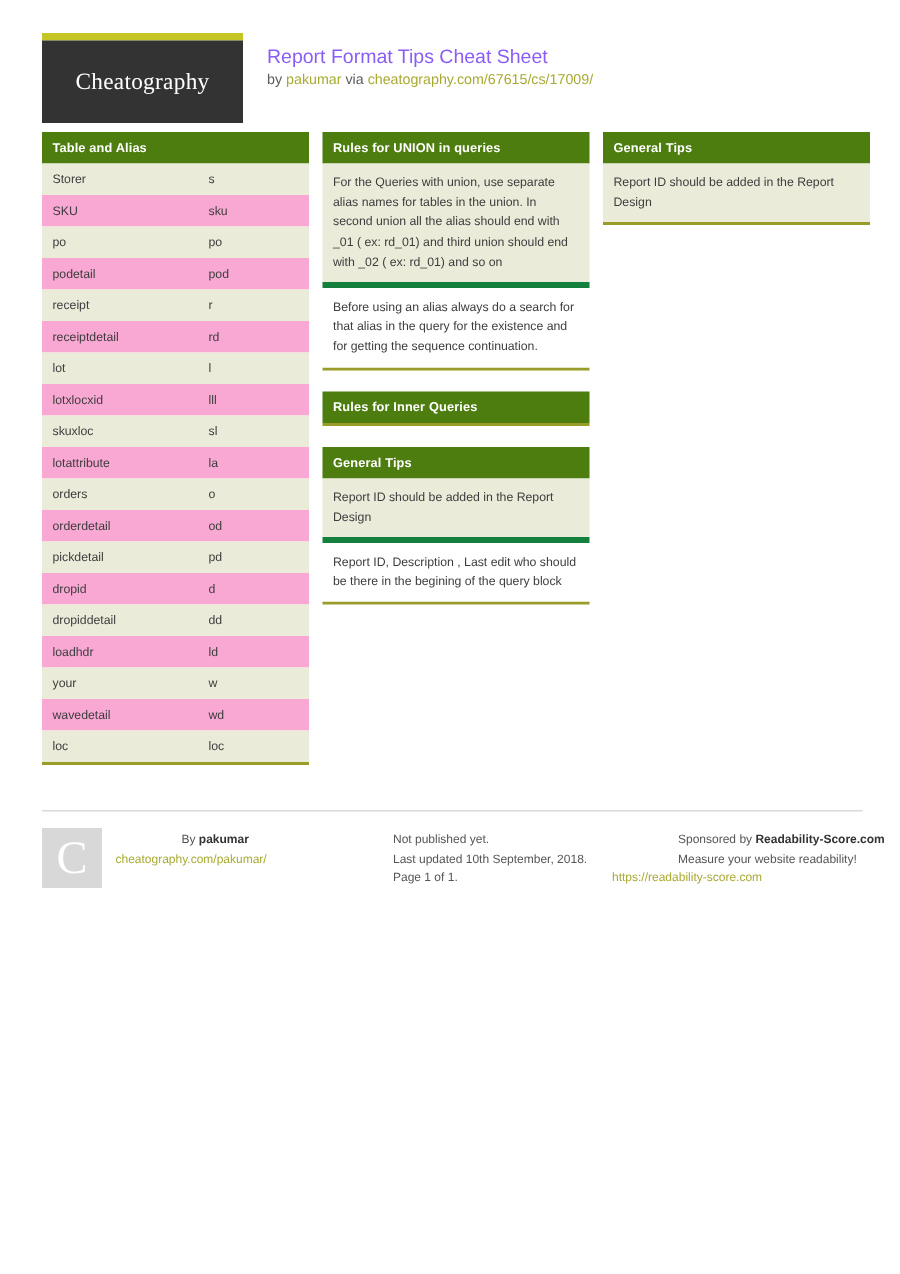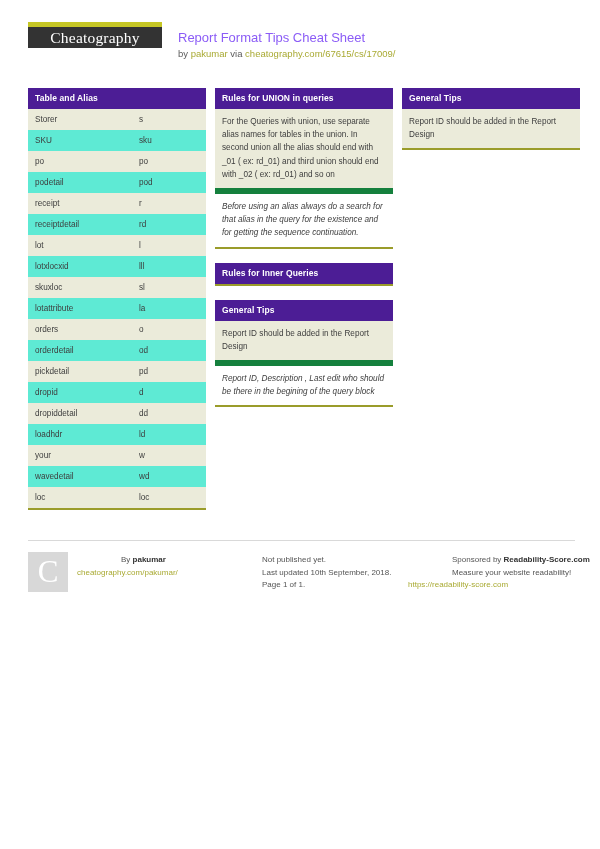--- a/index.html
+++ b/index.html
@@ -34,21 +34,21 @@
     width: 134px;
     flex: 0 0 134px;
   }
   .logo-accent {
     height: 5px;
     background: #c5c625;
     width: 134px;
   }
   .logo-box {
     background: #333333;
-    height: 21px;
+    height: 55px;
     width: 134px;
     display: flex;
     align-items: center;
     justify-content: center;
   }
   .logo-text {
     color: #ffffff;
     font-family: "Liberation Serif", serif;
     font-size: 15.5px;
     letter-spacing: 0.2px;
@@ -84,51 +84,51 @@
     width: 178px;
     flex: 0 0 178px;
   }
 
   
   .block {
     margin-bottom: 14px;
     border-bottom: 2px solid #9a9c2a;
   }
   .block-title {
-    background: #4c1d95;
+    background: #4d7c0f;
     color: #ffffff;
     font-size: 8.5px;
     font-weight: bold;
     padding: 5px 7px 5px 7px;
     line-height: 11px;
     letter-spacing: 0.1px;
   }
   .row {
     display: flex;
     font-size: 8.2px;
     line-height: 11px;
     color: #3d3d3d;
     padding: 5px 7px;
-    background: #5eead4;
+    background: #f9a8d4;
   }
   .row.alt {
     background: #ebebda;
   }
   .row .c1 { flex: 0 0 104px; }
   .row .c2 { flex: 1 1 auto; }
 
   .para {
     font-size: 8.2px;
     line-height: 13.2px;
     color: #3d3d3d;
     padding: 6px 7px 7px 7px;
     background: #ebebda;
   }
   .para.plain { background: #ffffff; }
-  .para.sep { border-top: 6px solid #15803d; font-style: italic; }
+  .para.sep { border-top: 4px solid #15803d; }
 
   
   .footer {
     margin-top: 16px;
     border-top: 1px solid #d9d9d9;
     padding-top: 11px;
     display: flex;
   }
   .foot-col {
     flex: 0 0 187px;

